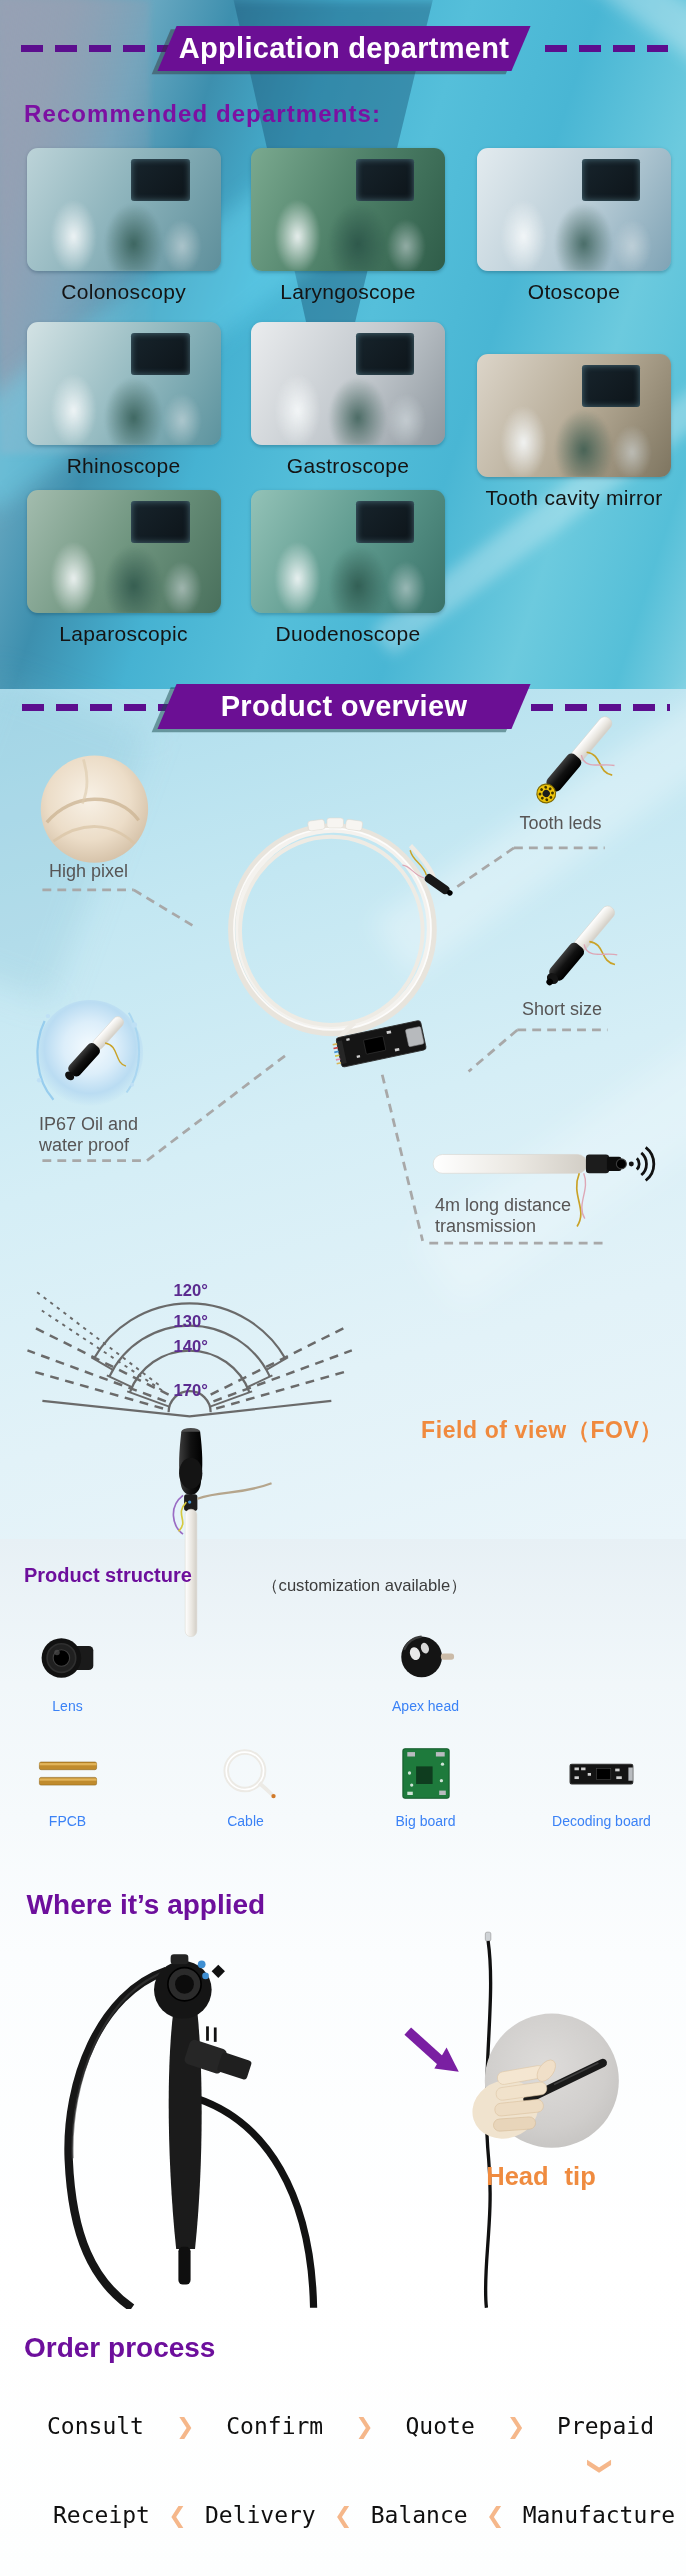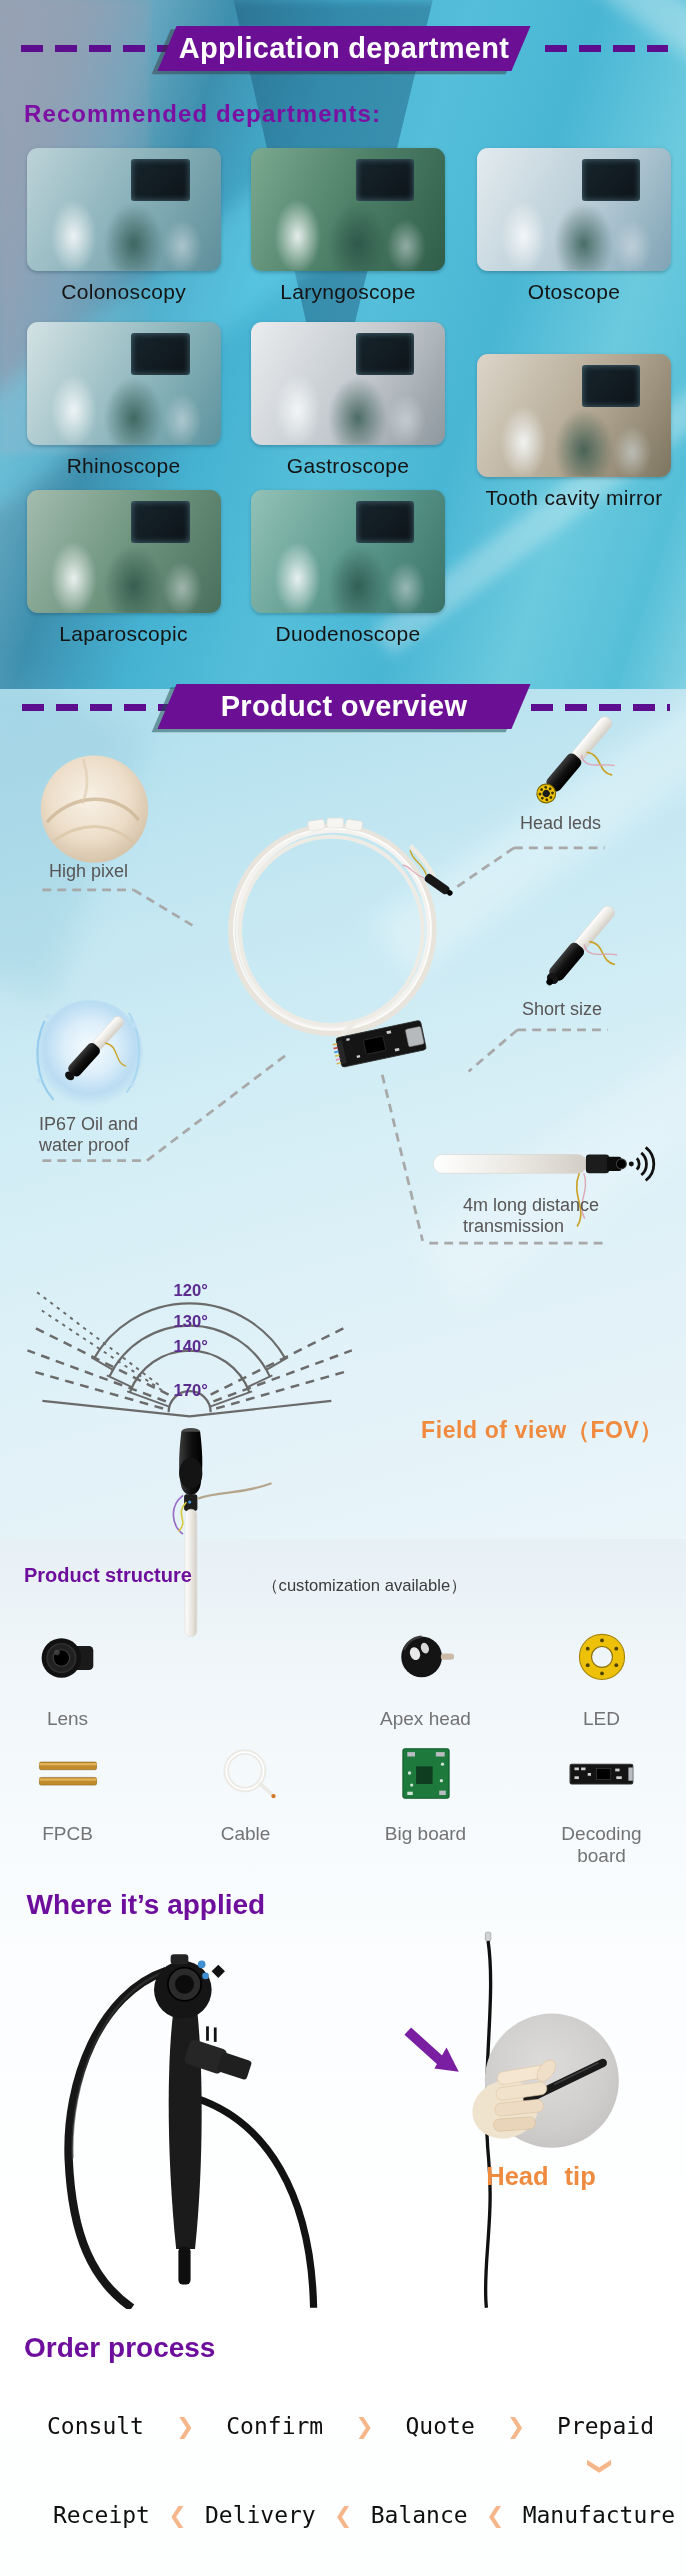--- a/index.html
+++ b/index.html
@@ -67,30 +67,30 @@
   .p6{background:linear-gradient(120deg,#dcd5c9 0%,#b3a893 55%,#7e7560 100%);}
   .p7{background:linear-gradient(120deg,#a3bcae 0%,#6f957f 50%,#49705c 100%);}
   .p8{background:linear-gradient(120deg,#93c2b7 0%,#5f9b8f 50%,#3a7268 100%);}
 
   
   .feat{position:absolute;color:#575555;font-size:18px;font-weight:500;line-height:20.5px;z-index:3;}
   .f-highpixel{left:22px;top:861px;width:133px;text-align:center;}
   .f-eightleds{left:512px;top:813px;width:97px;text-align:center;}
   .f-shortsize{left:512px;top:999px;width:100px;text-align:center;}
   .f-ip67{left:39px;top:1114px;width:130px;}
-  .f-longdist{left:435px;top:1195px;width:166px;margin-left:28px;}
+  .f-longdist{left:435px;top:1195px;width:166px;}
   .fov-label{position:absolute;left:421px;top:1415px;font-size:23px;font-weight:600;
     color:#f08a3e;letter-spacing:0.6px;z-index:3;}
 
   
   .struct-title{position:absolute;left:24px;top:1564px;font-size:20px;font-weight:600;color:#6d0f9c;z-index:3;}
   .struct-sub{position:absolute;left:262px;top:1575px;font-size:16.6px;font-weight:500;color:#3c3c3c;z-index:3;}
   .part{position:absolute;width:111px;text-align:center;z-index:3;}
   .part svg{display:block;margin:0 auto;}
-  .part .plabel{margin-top:17px;font-size:19px;font-weight:500;color:#737373;}
+  .part .plabel{margin-top:7px;font-size:14px;font-weight:500;color:#3b82f6;}
 
   
   .applied-title{position:absolute;left:26.6px;top:1889px;font-size:28px;font-weight:600;color:#6d0f9c;z-index:3;}
   .headtip{position:absolute;left:480px;top:2162px;width:122px;text-align:center;
     font-size:25.5px;font-weight:600;color:#ef8b3f;word-spacing:8.9px;z-index:4;}
 
   
   .order-title{position:absolute;left:24px;top:2332px;font-size:28px;font-weight:600;color:#6d0f9c;z-index:3;}
   .flow{position:absolute;display:flex;justify-content:space-between;align-items:center;z-index:3;
     font-family:"DejaVu Sans Mono",monospace;font-size:23px;font-weight:500;color:#0f0f0f;}
@@ -347,21 +347,21 @@
       <rect x="332" y="2700" width="24" height="30" rx="5" fill="#1d1d1d"></rect>
       <rect x="334" y="2727" width="21" height="230" rx="10" fill="url(#gtube)" stroke="#dcd8d0"></rect>
       <path d="M330 2702 C 304 2722, 310 2757, 330 2772" fill="none" stroke="#9a6cc4" stroke-width="3"></path>
       <path d="M336 2714 C 314 2737, 342 2747, 322 2767" fill="none" stroke="#d6c93e" stroke-width="3"></path>
       <path d="M356 2708 C 400 2692, 432 2702, 490 2680" fill="none" stroke="#b5a58c" stroke-width="4"></path>
       <circle cx="342" cy="2714" r="3" fill="#4593d0"></circle>
     </g>
   </svg>
 
   <div class="feat f-highpixel">High pixel</div>
-  <div class="feat f-eightleds">Head leds</div>
+  <div class="feat f-eightleds">Tooth leds</div>
   <div class="feat f-shortsize">Short size</div>
   <div class="feat f-ip67">IP67 Oil and water proof</div>
   <div class="feat f-longdist">4m long distance transmission</div>
   <div class="fov-label">Field of view（FOV）</div>
 
   <div class="struct-title">Product structure</div>
   <div class="struct-sub">（customization available）</div>
 
   <div class="part" style="left:12px;top:1625px;">
     <svg width="78" height="66" viewBox="0 0 140 120">
@@ -375,34 +375,20 @@
   </div>
   <div class="part" style="left:370px;top:1625px;">
     <svg width="78" height="66" viewBox="0 0 140 120">
       <circle cx="62" cy="58" r="37" fill="#141414"></circle>
       <path d="M30 45 A 37 37 0 0 1 62 21" stroke="#3c3c3c" stroke-width="4" fill="none"></path>
       <ellipse cx="50" cy="52" rx="9" ry="12" fill="#e8e8e8" transform="rotate(-20 50 52)"></ellipse>
       <ellipse cx="68" cy="42" rx="7" ry="10" fill="#d8d8d8" transform="rotate(-20 68 42)"></ellipse>
       <rect x="97" y="52" width="24" height="11" rx="5" fill="#cbbba8"></rect>
     </svg>
     <div class="plabel">Apex head</div>
-  </div>
-  <div class="part" style="left:546px;top:1625px;">
-    <svg width="78" height="66" viewBox="0 0 140 120">
-      <circle cx="70" cy="58" r="30" fill="none" stroke="#edc10a" stroke-width="21"></circle>
-      <circle cx="70" cy="58" r="41" fill="none" stroke="#a88400" stroke-width="2"></circle>
-      <circle cx="70" cy="58" r="19" fill="none" stroke="#8a6d00" stroke-width="2"></circle>
-      <circle cx="70" cy="28" r="3.5" fill="#4d4200"></circle>
-        <circle cx="70" cy="88" r="3.5" fill="#4d4200"></circle>
-      <circle cx="44" cy="43" r="3.5" fill="#4d4200"></circle>
-        <circle cx="96" cy="73" r="3.5" fill="#4d4200"></circle>
-      <circle cx="44" cy="73" r="3.5" fill="#4d4200"></circle>
-        <circle cx="96" cy="43" r="3.5" fill="#4d4200"></circle>
-    </svg>
-    <div class="plabel">LED</div>
   </div>
   <div class="part" style="left:12px;top:1740px;">
     <svg width="78" height="66" viewBox="0 0 140 120">
       <rect x="18" y="40" width="104" height="14" rx="3" fill="#c08b2d" stroke="#8a5f14"></rect>
       <rect x="18" y="42" width="104" height="4" fill="#e2b45a"></rect>
       <rect x="18" y="68" width="104" height="14" rx="3" fill="#c08b2d" stroke="#8a5f14"></rect>
       <rect x="18" y="70" width="104" height="4" fill="#e2b45a"></rect>
     </svg>
     <div class="plabel">FPCB</div>
   </div>

